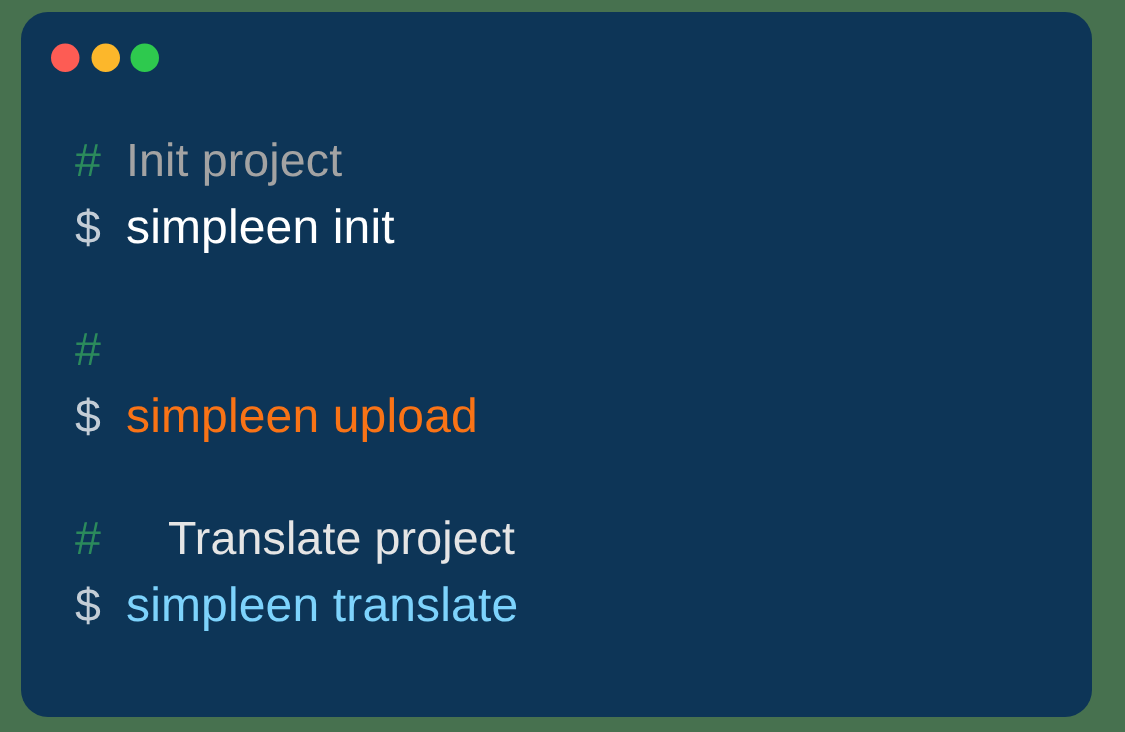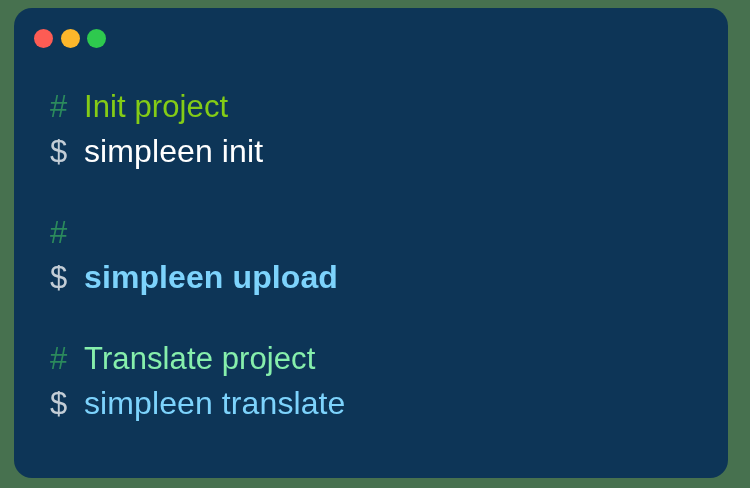--- a/index.html
+++ b/index.html
@@ -106,42 +106,42 @@
       <span class="dot close" style="background: rgb(253, 92, 84);"></span>
       <span class="dot min" style="background: rgb(252, 183, 43);"></span>
       <span class="dot max" style="background: rgb(46, 201, 78);"></span>
     </div>
 
     <div id="console-body">
 
       <div class="cmd-block">
         <div class="line comment-line">
           <span class="sigil" style="color: rgb(43, 138, 92);">#</span>
-          <span class="text" style="color: #84cc16;">Init project</span>
+          <span class="text" style="color: #a3a3a3;">Init project</span>
         </div>
         <div class="line command-line">
           <span class="sigil" style="color: rgb(195, 205, 214);">$</span>
           <span class="text" style="color: #ffffff;">simpleen init</span>
         </div>
       </div>
 
       <div class="cmd-block">
         <div class="line comment-line">
           <span class="sigil" style="color: rgb(43, 138, 92);">#</span>
         </div>
         <div class="line command-line">
           <span class="sigil" style="color: rgb(195, 205, 214);">$</span>
-          <span class="text" style="color: #7dd3fc; font-weight: bold;">simpleen upload</span>
+          <span class="text" style="color: #f97316;">simpleen upload</span>
         </div>
       </div>
 
       <div class="cmd-block">
         <div class="line comment-line">
           <span class="sigil" style="color: rgb(43, 138, 92);">#</span>
-          <span class="text" style="color: #86efac;">Translate project</span>
+          <span class="text" style="color: #e5e5e5; margin-left: 28px;">Translate project</span>
         </div>
         <div class="line command-line">
           <span class="sigil" style="color: rgb(195, 205, 214);">$</span>
           <span class="text" style="color: #7dd3fc;">simpleen translate</span>
         </div>
       </div>
 
     </div>
   </div>
 </div>

